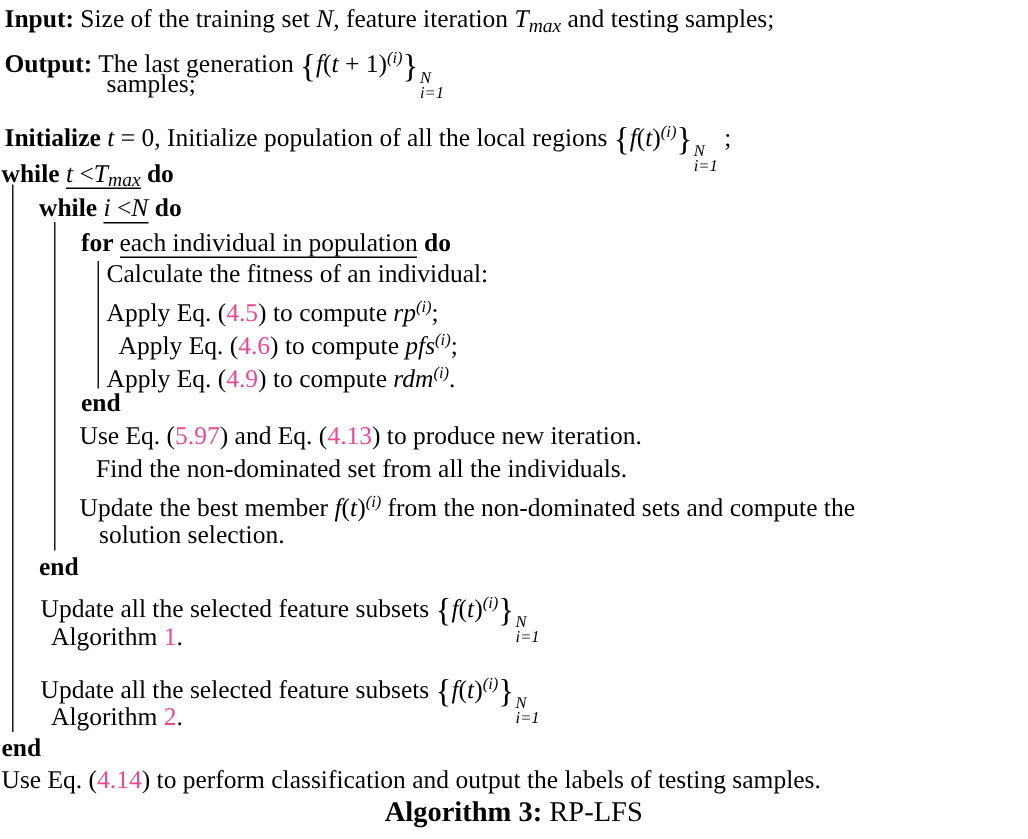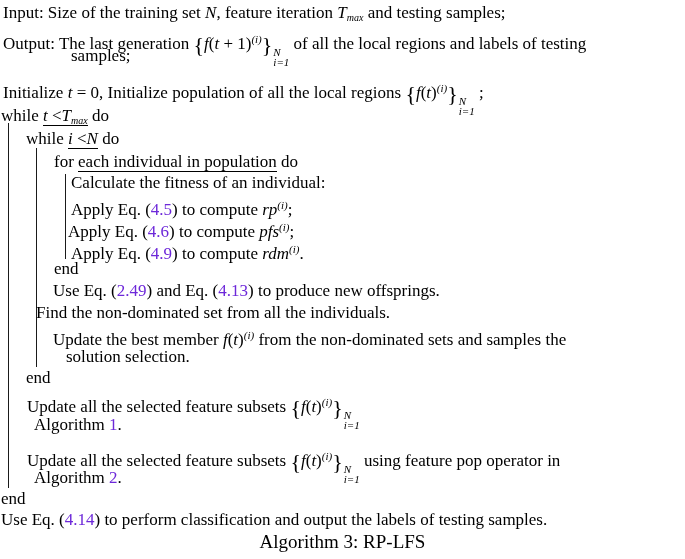--- a/index.html
+++ b/index.html
@@ -6,26 +6,26 @@
   body{
     width:685px;height:559px;background:#ffffff;position:relative;overflow:hidden;
     font-family:"Liberation Serif","DejaVu Serif",serif;color:#000;
   }
   .line{
     position:absolute;white-space:nowrap;font-size:17px;line-height:20px;
   }
   .rule{
     position:absolute;width:0;border-left:1.2px solid #1a1a1a;
   }
-  .run-b{font-weight:normal;}
+  .run-b{font-weight:bold;}
   .run-r{}
   .run-i{font-style:italic;}
-  .run-l{color:#6d28d9;cursor:pointer;}
+  .run-l{color:#ec4899;cursor:pointer;}
   .run-sup{font-style:italic;font-size:11px;vertical-align:6px;letter-spacing:0;}
-  .run-sub{font-style:italic;font-size:10px;vertical-align:-3px;}
+  .run-sub{font-style:italic;font-size:13px;vertical-align:-3px;}
   .run-br{font-size:22px;vertical-align:-3px;}
   .cond{border-bottom:1.2px solid #000;padding-bottom:0;margin-top:12px;}
   .stack{
     display:inline-flex;flex-direction:column;align-items:flex-start;
     font-size:11px;line-height:10px;font-style:italic;vertical-align:-7px;margin-left:1px;
   }
   .caption{
     position:absolute;left:0;width:685px;text-align:center;font-size:19px;line-height:22px;
   }
 </style>
@@ -33,44 +33,44 @@
 <body>
 
 <div class="rule" style="left:8px;top:123px;height:365px"></div>
 <div class="rule" style="left:36px;top:148px;height:219px"></div>
 <div class="rule" style="left:65px;top:174px;height:85px"></div>
 
 <div class="line" style="left:3px;top:3px"><span class="run-b">Input:</span><span class="run-r"> Size of the training set </span><span class="run-i">N</span><span class="run-r">, feature iteration </span><span class="run-i">T</span><span class="run-sub">max</span><span class="run-r"> and testing samples;</span></div>
 <div class="line" style="left:3px;top:29px"><span class="run-b">Output:</span><span class="run-r"> The last generation </span><span class="run-br">{</span><span class="run-i">f</span><span class="run-r">(</span><span class="run-i">t</span><span class="run-r"> + 1)</span><span class="run-sup">(i)</span><span class="run-br">}</span><span class="stack">
       <span>N</span>
       <span>i=1</span>
-    </span><span class="run-r"> of all the local regions and labels of testing</span></div>
+    </span></div>
 <div class="line" style="left:71px;top:46px"><span class="run-r">samples;</span></div>
 <div class="line" style="left:3px;top:78px"><span class="run-b">Initialize </span><span class="run-i">t</span><span class="run-r"> = 0, Initialize population of all the local regions </span><span class="run-br">{</span><span class="run-i">f</span><span class="run-r">(</span><span class="run-i">t</span><span class="run-r">)</span><span class="run-sup">(i)</span><span class="run-br">}</span><span class="stack">
       <span>N</span>
       <span>i=1</span>
     </span><span class="run-r"> ;</span></div>
 <div class="line" style="left:1px;top:106px"><span class="run-b">while </span><span class="cond"><span class="run-i">t</span><span class="run-r"> &lt;</span><span class="run-i">T</span><span class="run-sub">max</span></span><span class="run-b"> do</span></div>
 <div class="line" style="left:26px;top:129px"><span class="run-b">while </span><span class="cond"><span class="run-i">i</span><span class="run-r"> &lt;</span><span class="run-i">N</span></span><span class="run-b"> do</span></div>
 <div class="line" style="left:54px;top:152px"><span class="run-b">for </span><span class="cond"><span class="run-r">each individual in population</span></span><span class="run-b"> do</span></div>
 <div class="line" style="left:71px;top:173px"><span class="run-r">Calculate the fitness of an individual:</span></div>
 <div class="line" style="left:71px;top:195px"><span class="run-r">Apply Eq. (</span><span class="run-l">4.5</span><span class="run-r">) to compute </span><span class="run-i">rp</span><span class="run-sup">(i)</span><span class="run-r">;</span></div>
-<div class="line" style="left:68px;top:217px"><span class="run-r">Apply Eq. (</span><span class="run-l">4.6</span><span class="run-r">) to compute </span><span class="run-i">pfs</span><span class="run-sup">(i)</span><span class="run-r">;</span></div>
+<div class="line" style="left:79px;top:217px"><span class="run-r">Apply Eq. (</span><span class="run-l">4.6</span><span class="run-r">) to compute </span><span class="run-i">pfs</span><span class="run-sup">(i)</span><span class="run-r">;</span></div>
 <div class="line" style="left:71px;top:239px"><span class="run-r">Apply Eq. (</span><span class="run-l">4.9</span><span class="run-r">) to compute </span><span class="run-i">rdm</span><span class="run-sup">(i)</span><span class="run-r">.</span></div>
 <div class="line" style="left:54px;top:259px"><span class="run-b">end</span></div>
-<div class="line" style="left:53px;top:281px"><span class="run-r">Use Eq. (</span><span class="run-l">2.49</span><span class="run-r">) and Eq. (</span><span class="run-l">4.13</span><span class="run-r">) to produce new offsprings.</span></div>
-<div class="line" style="left:36px;top:303px"><span class="run-r">Find the non-dominated set from all the individuals.</span></div>
-<div class="line" style="left:53px;top:325px"><span class="run-r">Update the best member </span><span class="run-i">f</span><span class="run-r">(</span><span class="run-i">t</span><span class="run-r">)</span><span class="run-sup">(i)</span><span class="run-r"> from the non-dominated sets and samples the</span></div>
+<div class="line" style="left:53px;top:281px"><span class="run-r">Use Eq. (</span><span class="run-l">5.97</span><span class="run-r">) and Eq. (</span><span class="run-l">4.13</span><span class="run-r">) to produce new iteration.</span></div>
+<div class="line" style="left:64px;top:303px"><span class="run-r">Find the non-dominated set from all the individuals.</span></div>
+<div class="line" style="left:53px;top:325px"><span class="run-r">Update the best member </span><span class="run-i">f</span><span class="run-r">(</span><span class="run-i">t</span><span class="run-r">)</span><span class="run-sup">(i)</span><span class="run-r"> from the non-dominated sets and compute the</span></div>
 <div class="line" style="left:66px;top:347px"><span class="run-r">solution selection.</span></div>
 <div class="line" style="left:26px;top:368px"><span class="run-b">end</span></div>
 <div class="line" style="left:27px;top:392px"><span class="run-r">Update all the selected feature subsets </span><span class="run-br">{</span><span class="run-i">f</span><span class="run-r">(</span><span class="run-i">t</span><span class="run-r">)</span><span class="run-sup">(i)</span><span class="run-br">}</span><span class="stack">
       <span>N</span>
       <span>i=1</span>
     </span></div>
 <div class="line" style="left:34px;top:415px"><span class="run-r">Algorithm </span><span class="run-l">1</span><span class="run-r">.</span></div>
 <div class="line" style="left:27px;top:446px"><span class="run-r">Update all the selected feature subsets </span><span class="run-br">{</span><span class="run-i">f</span><span class="run-r">(</span><span class="run-i">t</span><span class="run-r">)</span><span class="run-sup">(i)</span><span class="run-br">}</span><span class="stack">
       <span>N</span>
       <span>i=1</span>
-    </span><span class="run-r"> using feature pop operator in</span></div>
+    </span></div>
 <div class="line" style="left:34px;top:468px"><span class="run-r">Algorithm </span><span class="run-l">2</span><span class="run-r">.</span></div>
 <div class="line" style="left:1px;top:489px"><span class="run-b">end</span></div>
 <div class="line" style="left:1px;top:510px"><span class="run-r">Use Eq. (</span><span class="run-l">4.14</span><span class="run-r">) to perform classification and output the labels of testing samples.</span></div>
 <div class="caption" style="top:531px"><span class="run-b">Algorithm 3:</span><span class="run-r"> RP-LFS</span></div>
 
 </body></html>

